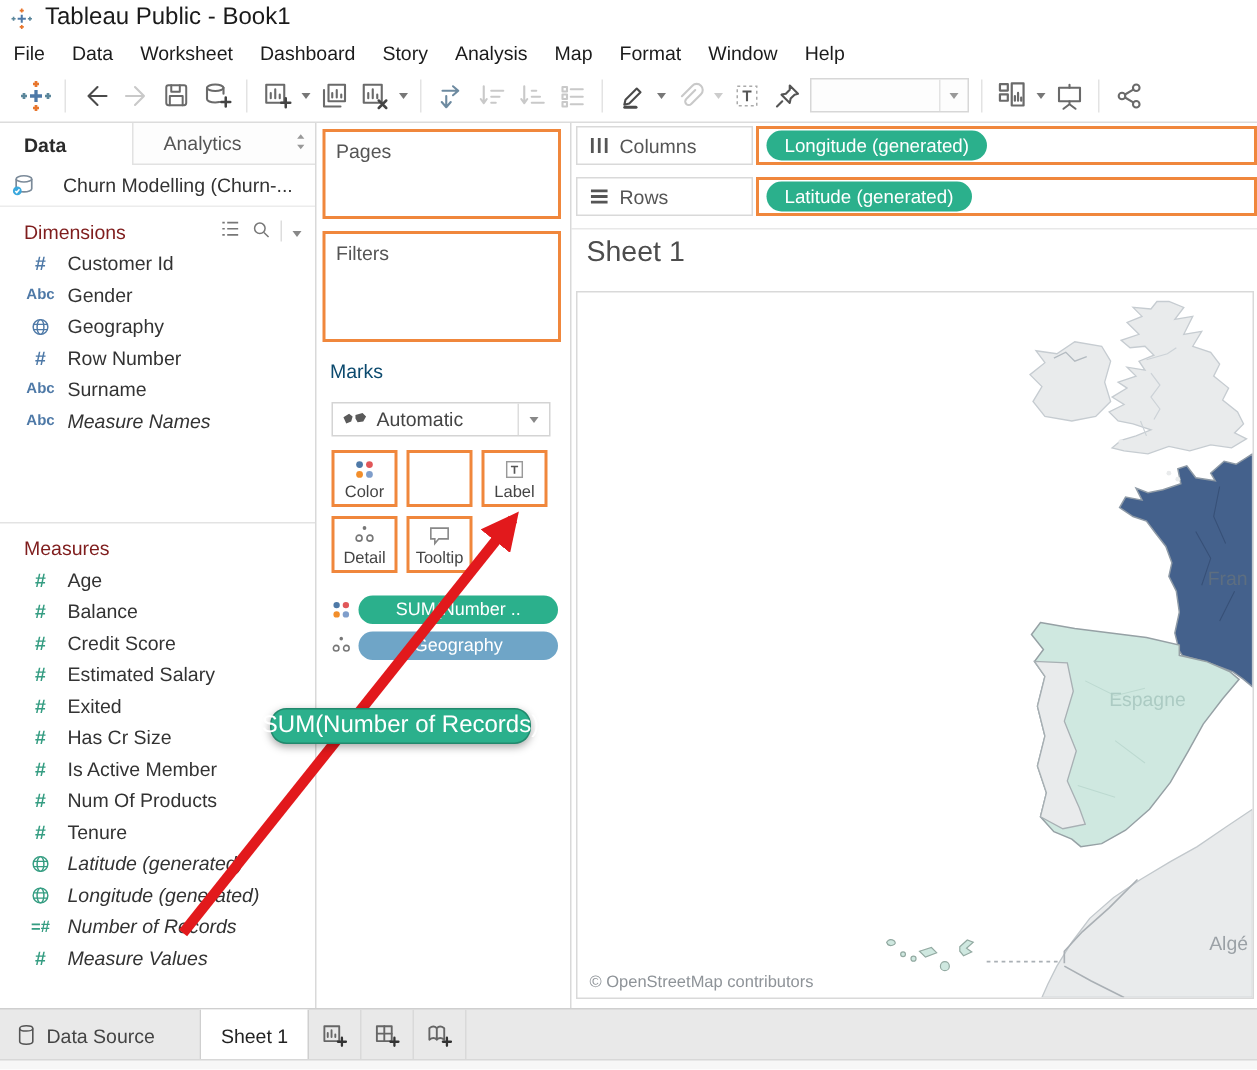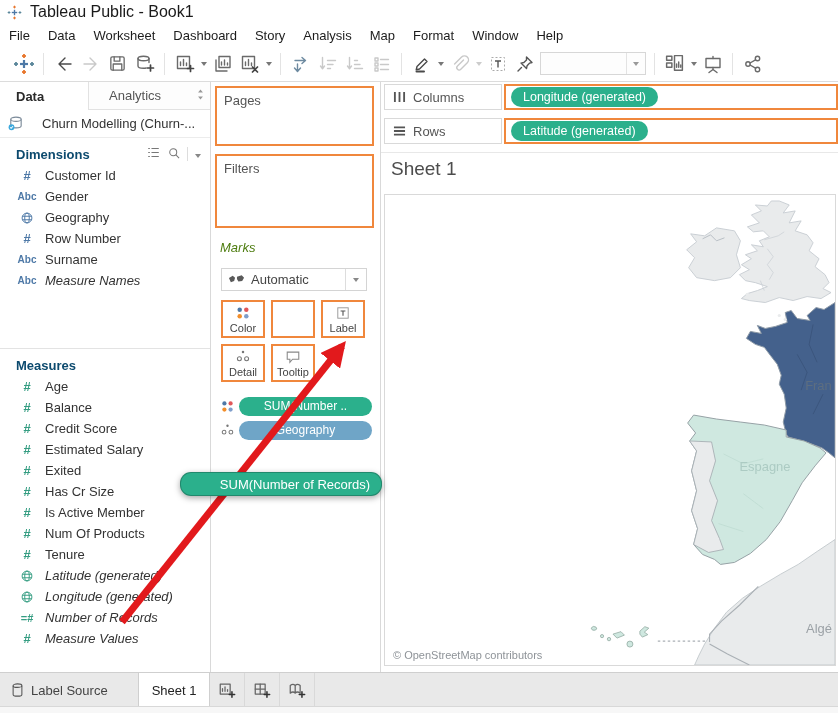--- a/index.html
+++ b/index.html
@@ -16,38 +16,38 @@
   .dis{stroke:#c9c9c9;}
   .combobox{width:104px;height:21px;border:1px solid #d7d7d7;background:#fdfdfd;display:flex;align-items:center;margin:0 2px;flex:0 0 auto;}
   .combobox .cbx-caret{margin-left:auto;border-left:1px solid #e3e3e3;height:100%;width:18px;display:flex;align-items:center;justify-content:center;}
   
   .vdiv{position:absolute;top:82px;bottom:41px;width:1px;background:#d9d9d9;z-index:5;}
   .datapane{position:absolute;left:0;top:82px;width:210px;bottom:41px;background:#fff;font-size:13px;}
   .pane-tabs{height:28px;display:flex;align-items:stretch;}
   .tab-data{width:72px;display:flex;align-items:center;padding-left:16px;font-weight:bold;color:#2a2a2a;background:#fff;}
   .tab-analytics{flex:1;display:flex;align-items:center;padding-left:20px;color:#555;border-left:1px solid #e2e2e2;border-bottom:1px solid #e2e2e2;background:#fdfdfd;}
   .source-row{height:27px;display:flex;align-items:center;gap:18px;padding-left:7px;color:#333;border-bottom:1px solid #ececec;}
-  .section-header{height:22px;display:flex;align-items:center;padding:0 8px 0 16px;font-weight:bold;color:#0c4a6e;margin-top:5px;}
+  .section-header{height:22px;display:flex;align-items:center;padding:0 8px 0 16px;font-weight:normal;color:#7f1d1d;margin-top:5px;}
   .hdr-icons{margin-left:auto;display:flex;align-items:center;gap:6px;color:#777;}
   .hsep{width:1px;height:14px;background:#ddd;}
   .field-row{height:21px;display:flex;align-items:center;padding-left:12px;color:#333;}
   .fi{width:30px;text-align:center;font-weight:bold;flex:0 0 auto;display:flex;align-items:center;justify-content:center;}
   .fi.txt{font-size:10px;}
   .fi.num{font-size:13px;}
   .dim .fi{color:#4e79a7;}
   .mea .fi{color:#359d82;}
   .flabel{margin-left:3px;white-space:nowrap;}
   .it .flabel{font-style:italic;}
   .pane-div{height:1px;background:#e3e3e3;margin-top:57px;}
   
   .markspanel{position:absolute;left:211px;top:82px;width:169px;bottom:41px;background:#fff;font-size:13px;}
   .card{position:absolute;border:2px solid var(--accent-orange,#F0873C);background:#fff;color:#555;padding:5px 7px;box-sizing:border-box;}
   .pages-card{left:4px;top:4px;right:6px;height:60px;}
   .filters-card{left:4px;top:72px;right:6px;height:74px;}
-  .marks-label{position:absolute;left:9px;top:158px;color:#4d7c0f;font-style:italic;}
+  .marks-label{position:absolute;left:9px;top:158px;color:#0c4a6e;}
   .mark-type{position:absolute;left:10px;right:13px;top:186px;height:21px;border:1px solid #d4d4d4;display:flex;align-items:center;gap:6px;padding-left:6px;color:#444;background:#fff;}
   .mt-caret{margin-left:auto;border-left:1px solid #ddd;height:100%;width:20px;display:flex;align-items:center;justify-content:center;color:#888;}
   .mbtn{position:absolute;width:44px;height:38px;border:2px solid var(--accent-orange,#F0873C);background:#fff;box-sizing:border-box;display:flex;flex-direction:column;align-items:center;justify-content:space-between;padding:3px 0 2px;font-size:11px;color:#444;}
   .mpill-row{position:absolute;left:8px;right:8px;height:20px;display:flex;align-items:center;gap:3px;}
   .mpill{height:19px;border-radius:10px;color:#fff;font-size:12px;display:flex;align-items:center;justify-content:center;flex:1;white-space:nowrap;overflow:hidden;}
   .mpill.green{background:var(--pill-green,#2BB08C);}
   .mpill.blue{background:var(--pill-blue,#6FA5C7);}
   
   .sheetarea{position:absolute;left:381px;top:82px;right:0;bottom:41px;background:#fff;}
   .shelf-row{position:absolute;left:2px;right:0;height:28px;}
@@ -61,21 +61,21 @@
   .attribution{position:absolute;left:8px;bottom:4px;font-size:11px;color:#8e9398;}
   .map-label{font-size:13px;font-family:"Liberation Sans",sans-serif;}
   
   .footer{position:absolute;left:0;right:0;top:672px;height:34px;background:#e9e9e9;border-top:1px solid #cfcfcf;display:flex;align-items:stretch;font-size:13px;color:#444;}
   .ftab-ds{display:flex;align-items:center;gap:7px;padding:0 16px 0 11px;}
   .ftab-sheet{background:#fff;border-left:1px solid #cfcfcf;border-right:1px solid #cfcfcf;padding:0 13px;display:flex;align-items:center;color:#222;margin-left:14px;}
   .ficon-cell{width:34px;border-right:1px solid #d9d9d9;display:flex;align-items:center;justify-content:center;}
   .bottom-strip{position:absolute;left:0;right:0;top:706px;height:7px;background:#f7f7f7;border-top:1px solid #d8d8d8;}
   
   .arrow-overlay{position:absolute;left:0;top:0;width:838px;height:713px;pointer-events:none;z-index:50;}
-  .drag-pill{position:absolute;left:180px;top:472px;width:172px;height:22px;border-radius:11px;background:var(--pill-green,#2BB08C);border:1px solid rgba(0,0,0,.22);box-shadow:0 2px 6px rgba(0,0,0,.35);color:#fff;font-size:13px;display:flex;align-items:center;justify-content:center;z-index:60;white-space:nowrap;padding-left:28px;}
+  .drag-pill{position:absolute;left:180px;top:472px;width:172px;height:22px;border-radius:11px;background:var(--pill-green,#2BB08C);border:1px solid rgba(0,0,0,.22);box-shadow:0 2px 6px rgba(0,0,0,.35);color:#fff;font-size:16px;display:flex;align-items:center;justify-content:center;z-index:60;white-space:nowrap;}
 </style>
 </head>
 <body>
 
 <div id="app">
 
   <div class="titlebar">
     <svg width="15" height="15" viewBox="0 0 22 22">
       <g stroke="#e8762d" stroke-width="1.6">
           <line x1="11" y1="1" x2="11" y2="5"></line>
@@ -566,21 +566,21 @@
       <div class="attribution">© OpenStreetMap contributors</div>
     </div>
   </div>
 
   <div class="footer">
     <span class="ftab-ds">
       <svg width="13" height="14" viewBox="0 0 14 16">
           <ellipse cx="7" cy="3" rx="5" ry="2" fill="none" stroke="#555" stroke-width="1.2"></ellipse>
           <path d="M2 3 v10 c0 1.1 2.2 2 5 2 s5-.9 5-2 V3" fill="none" stroke="#555" stroke-width="1.2"></path>
         </svg>
-      <span>Label Source</span>
+      <span>Data Source</span>
     </span>
     <span class="ftab-sheet">
         <span>Sheet 1</span>
       </span>
     <span class="ficon-cell">
       <svg width="18" height="18" viewBox="0 0 20 20" class="tico" style="stroke:#666">
           <rect x="2.5" y="3.5" width="11" height="11"></rect>
           <path d="M5 11.5 v-3 M7.8 11.5 v-5 M10.6 11.5 v-2"></path>
           <path d="M15.5 12 v6 M12.5 15 h6" style="stroke:#333;stroke-width:1.7"></path>
         </svg>

